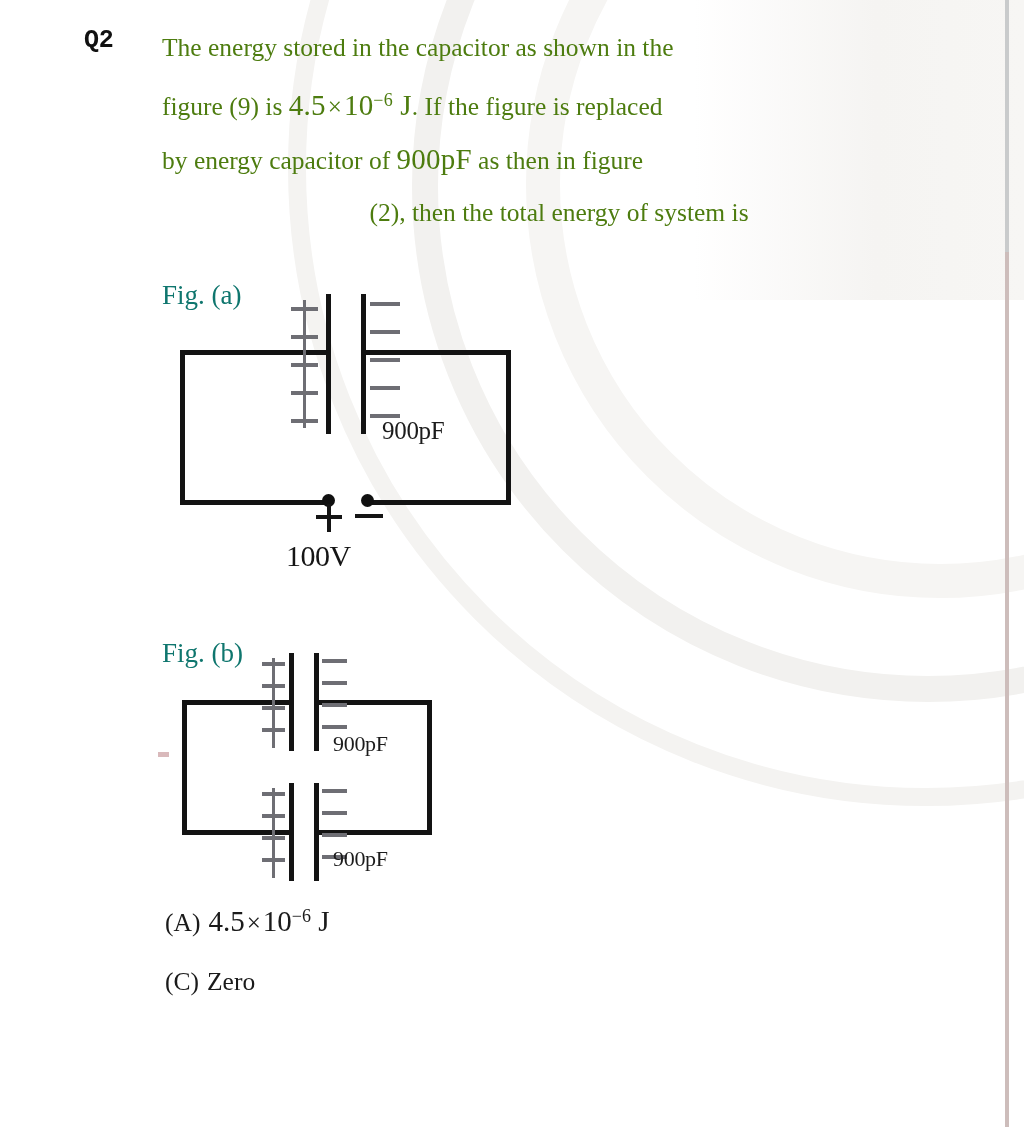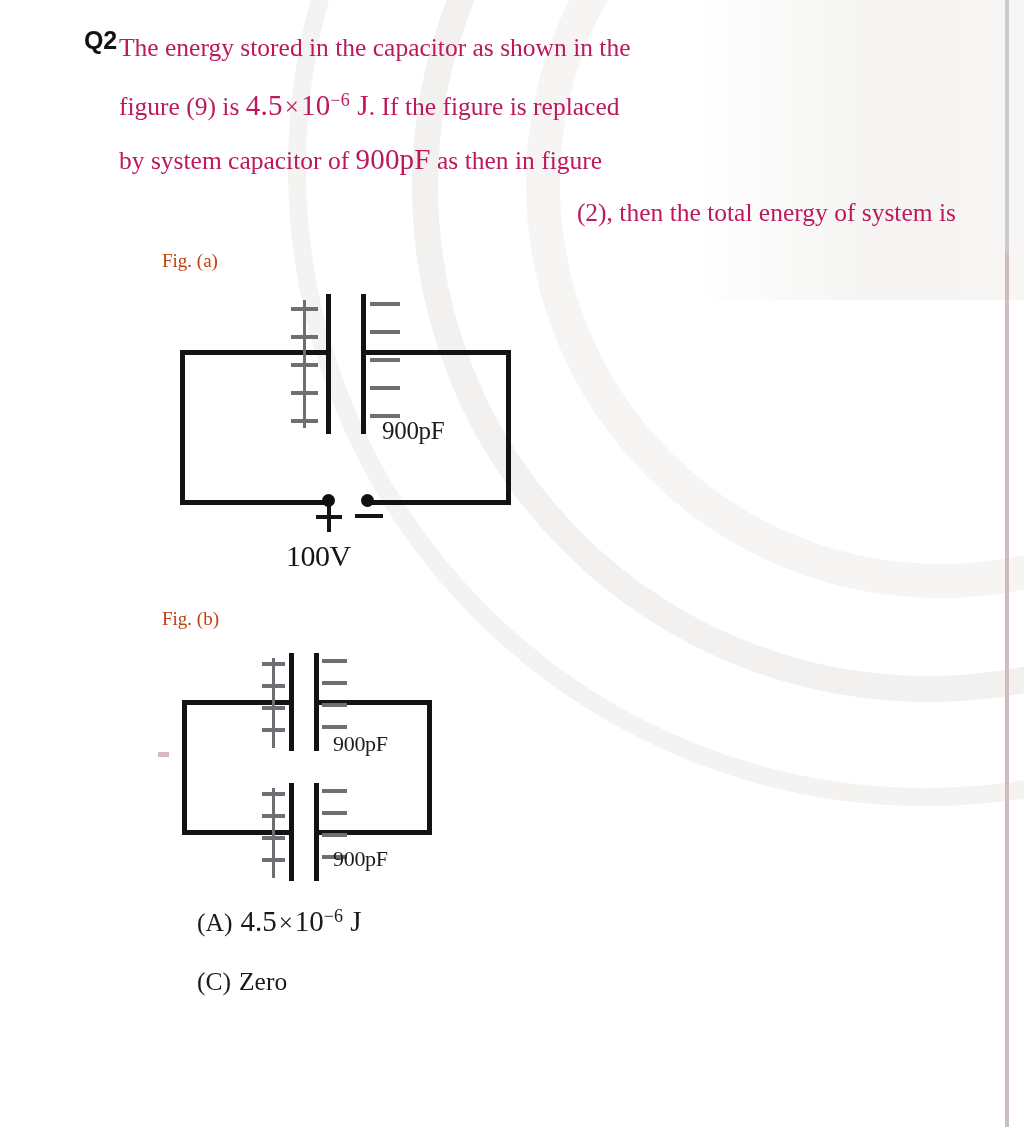--- a/index.html
+++ b/index.html
@@ -84,53 +84,54 @@
   #question-block {
     position: absolute;
     left: 84px;
     top: 22px;
     width: 872px;
   }
   #question-number {
     position: absolute;
     left: 0;
     top: 4px;
-    font-family: Liberation Sans, sans-serif;
+    font-family: Liberation Mono, monospace;
     font-weight: bold;
     font-size: 25px;
     letter-spacing: -0.3px;
     color: #111;
   }
   #question-text {
-    margin-left: 35px;
+    margin-left: 78px;
     font-size: 25.5px;
     line-height: 52px;
     text-align: justify;
     text-justify: inter-word;
-    color: #be185d;
-  }
-  #question-text .lastline { text-align: right; }
+    color: #4d7c0f;
+  }
+  #question-text .lastline { text-align: center; }
 
   .mathbig {
     font-size: 29px;
     font-family: "Liberation Serif", "DejaVu Serif", serif;
     letter-spacing: 0.2px;
   }
   .mathbig sup {
     font-size: 0.62em;
     vertical-align: 0.52em;
   }
   .times { font-size: 25px; padding: 0 2px; }
 
   
   .fig-label {
     position: absolute;
-    font-size: 19px;
-    color: #c2410c;
+    font-size: 27px;
+    color: #0f766e;
     white-space: nowrap;
+    margin-top: 30px;
   }
   #fig-a-label { left: 162px; top: 250px; }
   #fig-b-label { left: 162px; top: 608px; }
 
   
   .wire {
     position: absolute;
     background: #131313;
   }
   .wire-h { height: 5px; }
@@ -195,21 +196,20 @@
     position: absolute;
     left: 165px;
     top: 905px;
     width: 700px;
   }
   .option-row {
     height: 62px;
     font-size: 25.5px;
     color: #1a1a1a;
     white-space: nowrap;
-    margin-left: 32px;
   }
   .option-tag { }
   .option-val {
     font-size: 29px;
     padding-left: 8px;
   }
   .option-val sup {
     font-size: 0.62em;
     vertical-align: 0.52em;
   }
@@ -235,21 +235,21 @@
   <div id="question-block">
     <div id="question-number">Q2</div>
     <div id="question-text">
       <div>The energy stored in the capacitor as shown in the</div>
       <div>
         <span>figure (9) is</span>
         <span class="mathbig">
           <span>4.5</span><span class="times">×</span><span>10</span><sup>−6</sup>&nbsp;<span>J</span></span><span>. If the figure is replaced</span>
       </div>
       <div>
-        <span>by system capacitor of</span>
+        <span>by energy capacitor of</span>
         <span class="mathbig">900pF</span>
         <span>as then in figure</span>
       </div>
       <div class="lastline">(2), then the total energy of system is</div>
     </div>
   </div>
 
   <div id="fig-a-label" class="fig-label">Fig. (a)</div>
 
   <div id="figure-a">

